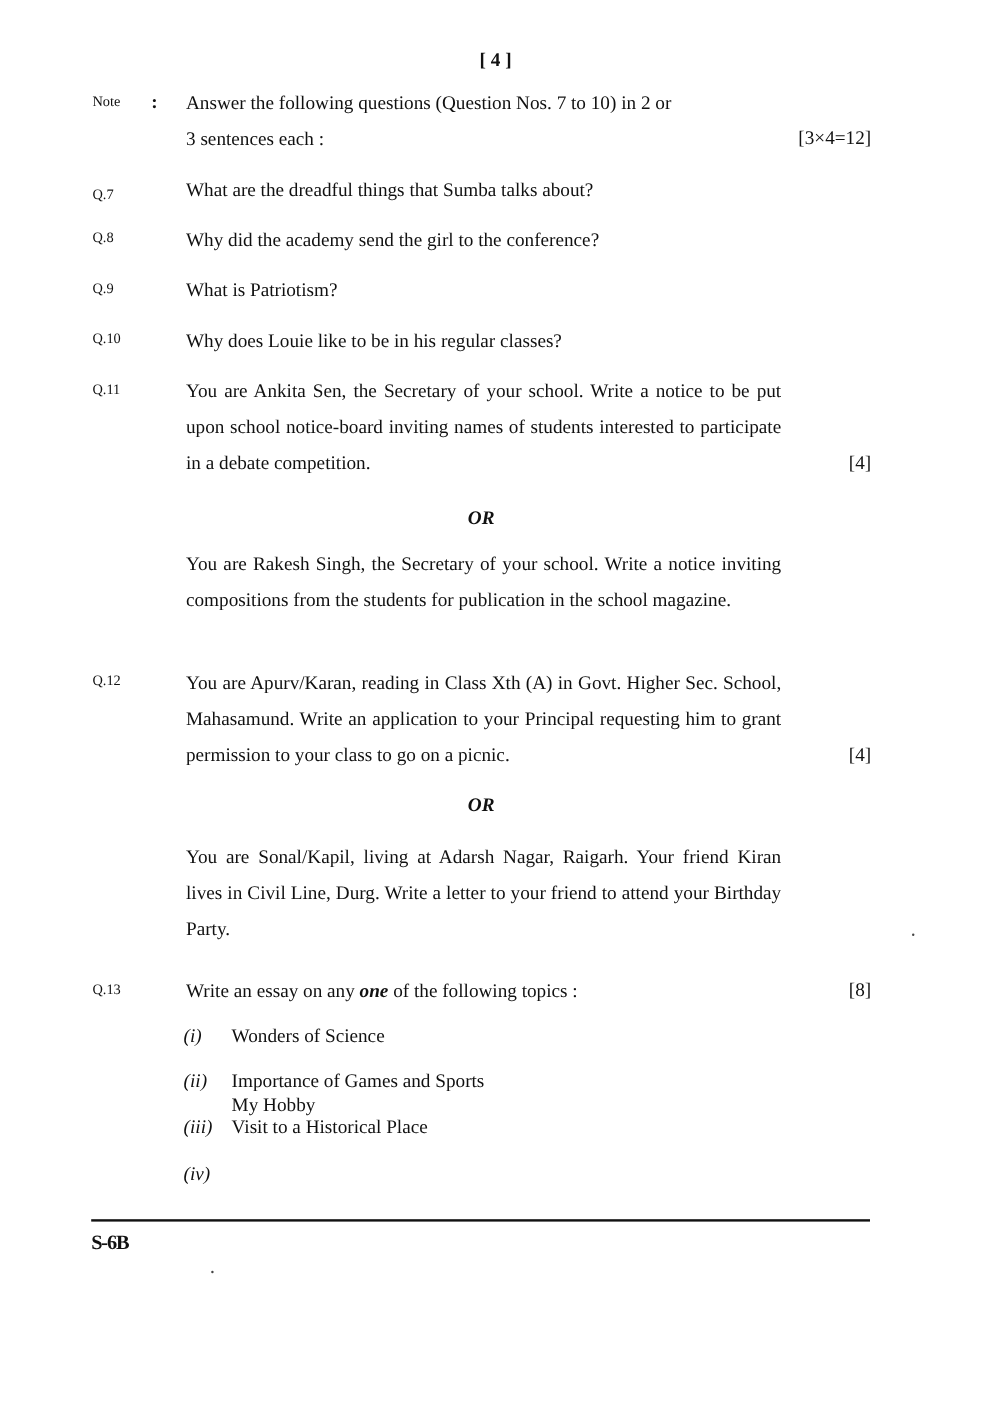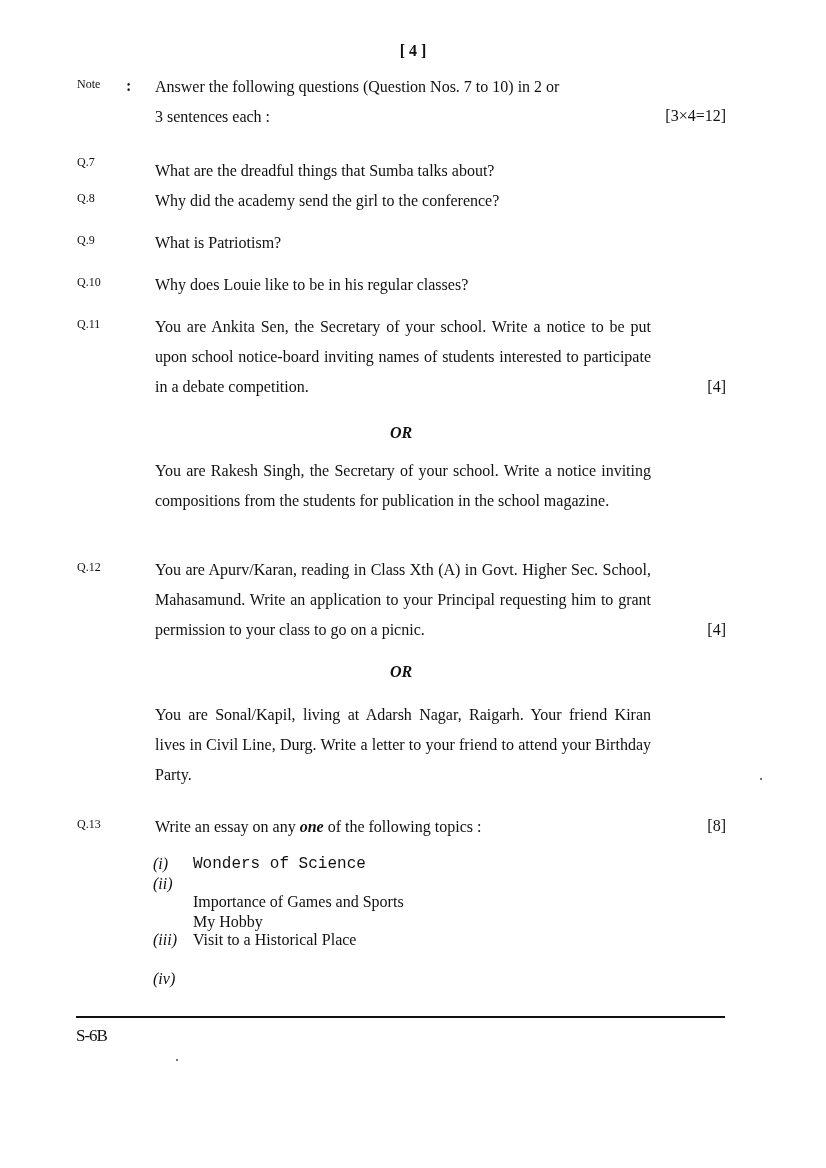--- a/index.html
+++ b/index.html
@@ -12,38 +12,38 @@
   .page-num { left: 0; width: 826px; top: 42px; text-align: center; font-weight: bold; font-size: 16px; }
   .label { left: 77px; font-weight: normal; font-size: 12px; }
   .colon { left: 126px; font-weight: bold; }
   .body-text { left: 155px; width: 496px; font-size: 16px; line-height: 30px; }
   .justify { text-align: justify; text-align-last: left; }
   .marks { right: 100px; font-size: 16px; margin-left: 40px; }
   .or { left: 0; width: 802px; text-align: center; font-weight: bold; font-style: italic; font-size: 16px; }
   .topic-num { left: 153px; font-style: italic; font-size: 16px; }
   .topic-text { left: 193px; font-size: 16px; }
   .rule { left: 76px; width: 649px; top: 1016px; height: 2px; background: #111; }
-  .footer-code { left: 76px; top: 1026px; font-weight: normal; font-size: 17px; letter-spacing: -1px; }
+  .footer-code { left: 76px; top: 1026px; font-weight: bold; font-size: 17px; letter-spacing: -1px; }
   .dot { width: 2px; height: 2px; background: #444; border-radius: 1px; }
 </style>
 </head>
 <body>
 
 <div class="abs page-num">[ 4 ]</div>
 
 <div class="abs label" style="top:77px;">Note</div>
 <div class="abs colon" style="top:77px;">:</div>
 <div class="abs body-text" style="top:72px; width:520px;">
   <div>Answer the following questions (Question Nos. 7 to 10) in 2 or</div>
   <div style="font-style:normal;">3 sentences each :</div>
 </div>
 <div class="abs marks" style="top:107px;">[3×4=12]</div>
 
 <div class="abs label" style="top:140px;margin-top:15px;">Q.7</div>
-<div class="abs body-text" style="top:144px; width:560px;margin-top:12px;">What are the dreadful things that Sumba talks about?</div>
+<div class="abs body-text" style="top:144px; width:560px;">What are the dreadful things that Sumba talks about?</div>
 
 <div class="abs label" style="top:191px;">Q.8</div>
 <div class="abs body-text" style="top:186px; width:560px;">Why did the academy send the girl to the conference?</div>
 
 <div class="abs label" style="top:233px;text-align:right;">Q.9</div>
 <div class="abs body-text" style="top:228px; width:560px;">What is Patriotism?</div>
 
 <div class="abs label" style="top:275px;">Q.10</div>
 <div class="abs body-text" style="top:270px; width:560px;">Why does Louie like to be in his regular classes?</div>
 
@@ -59,23 +59,23 @@
 <div class="abs or" style="top:663px;">OR</div>
 <div class="abs body-text justify" style="top:700px;">You are Sonal/Kapil, living at Adarsh Nagar, Raigarh. Your friend Kiran lives in Civil Line, Durg. Write a letter to your friend to attend your Birthday Party.</div>
 
 <div class="abs label" style="top:817px;">Q.13</div>
 <div class="abs body-text" style="top:812px; width:520px;">
   <span>Write an essay on any </span><b style="font-style:italic;">one</b><span> of the following topics :</span>
 </div>
 <div class="abs marks" style="top:817px;">[8]</div>
 
 <div class="abs topic-num" style="top:855px;">(i)</div>
-<div class="abs topic-text" style="top:855px;font-family:Liberation Mono, monospace;">Wonders of Science</div>
+<div class="abs topic-text" style="top:855px;">Wonders of Science</div>
 
-<div class="abs topic-num" style="top:875px;">(ii)</div>
+<div class="abs topic-num" style="top:893px;">(ii)</div>
 <div class="abs topic-text" style="top:893px;text-align:center;">Importance of Games and Sports</div>
 
 <div class="abs topic-num" style="top:931px;">(iii)</div>
 <div class="abs topic-text" style="top:931px;">Visit to a Historical Place</div>
 
 <div class="abs topic-num" style="top:970px;">(iv)</div>
 <div class="abs topic-text" style="top:913px;">My Hobby</div>
 
 <div class="abs rule"></div>
 <div class="abs footer-code">S-6B</div>

